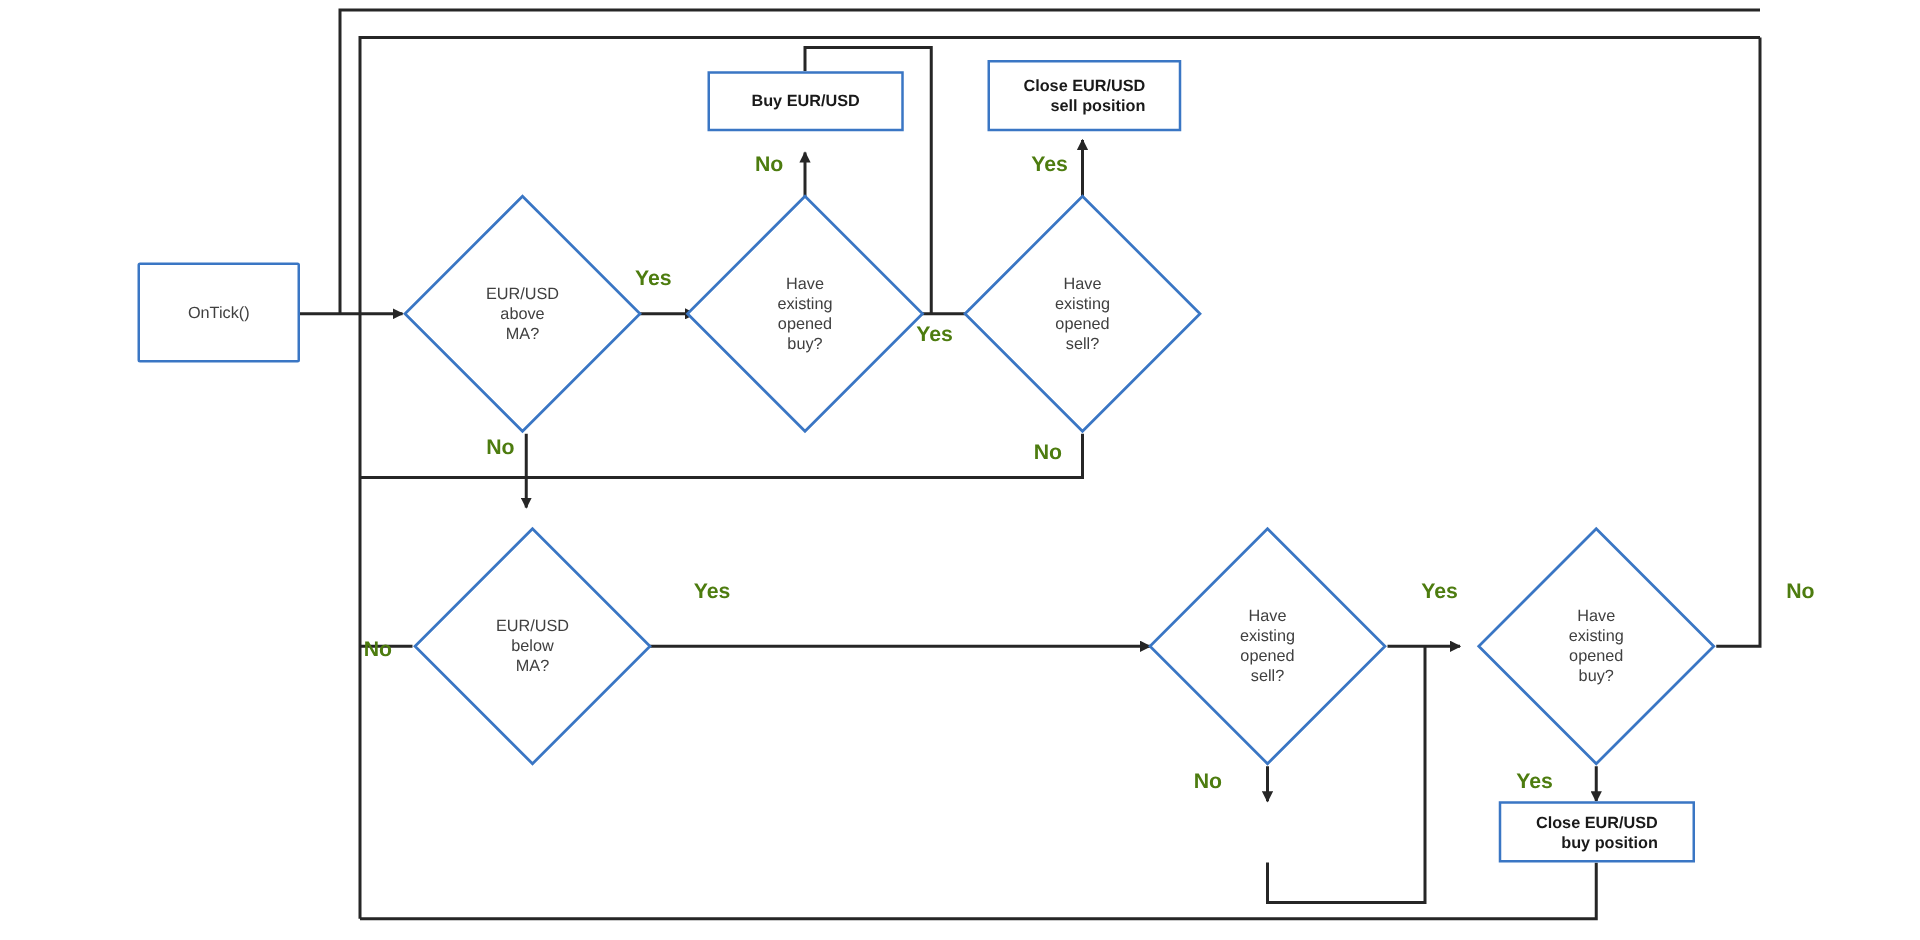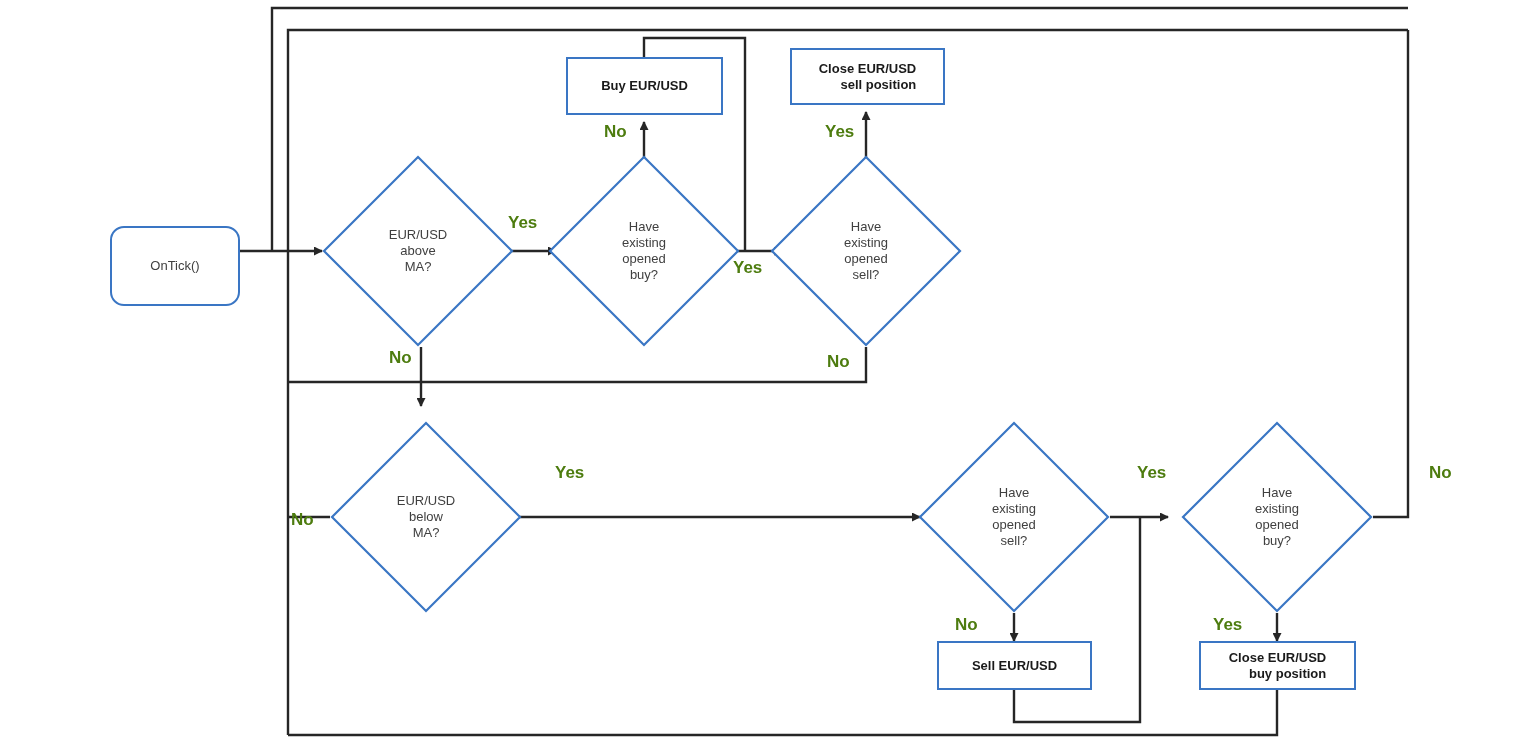--- a/index.html
+++ b/index.html
@@ -30,22 +30,21 @@
     align-items: center;
     justify-content: center;
     text-align: right;
     color: #404040;
     font-size: 13px;
     line-height: 16px;
     background: #ffffff;
   }
   .node.terminal {
     border: 2px solid #3a76c4;
-    border-radius: 14px;
-    margin-top: 16px;
+    border-radius: 2px;
   }
   .node.process {
     border: 2px solid #3a76c4;
     font-weight: bold;
     color: #1a1a1a;
   }
   .diamond-wrap {
     position: absolute;
   }
   .diamond-wrap svg.dshape {
@@ -152,21 +151,21 @@
   <div class="diamond-wrap" style="left:770px; top:155px; width:192px; height:192px;">
     <svg class="dshape" width="192" height="192" viewBox="0 0 192 192" xmlns="http://www.w3.org/2000/svg">
       <polygon points="96,2 190,96 96,190 2,96" fill="#ffffff" stroke="#3a76c4" stroke-width="2.2"></polygon>
     </svg>
     <div class="diamond-label">Have
 existing
 opened
 sell?</div>
   </div>
 
-  <div class="node process" style="left:566px; top:57px; width:157px; height:58px;">Buy EUR/USD</div>
+  <div class="node process" style="left:566px; top:57px; width:157px; height:48px;">Buy EUR/USD</div>
 
   <div class="node process" style="left:790px; top:48px; width:155px; height:57px; white-space:pre-line;">Close EUR/USD
 sell position</div>
 
   <div class="diamond-wrap" style="left:330px; top:421px; width:192px; height:192px;">
     <svg class="dshape" width="192" height="192" viewBox="0 0 192 192" xmlns="http://www.w3.org/2000/svg">
       <polygon points="96,2 190,96 96,190 2,96" fill="#ffffff" stroke="#3a76c4" stroke-width="2.2"></polygon>
     </svg>
     <div class="diamond-label">EUR/USD
 below
@@ -186,21 +185,20 @@
   <div class="diamond-wrap" style="left:1181px; top:421px; width:192px; height:192px;">
     <svg class="dshape" width="192" height="192" viewBox="0 0 192 192" xmlns="http://www.w3.org/2000/svg">
       <polygon points="96,2 190,96 96,190 2,96" fill="#ffffff" stroke="#3a76c4" stroke-width="2.2"></polygon>
     </svg>
     <div class="diamond-label">Have
 existing
 opened
 buy?</div>
   </div>
 
-  <div class="node process" style="left:937px; top:641px; width:155px; height:49px;">Sell EUR/USD</div>
 
   <div class="node process" style="left:1199px; top:641px; width:157px; height:49px; white-space:pre-line;">Close EUR/USD
 buy position</div>
 
   <div class="edge-label" style="left:508px; top:213px;">Yes</div>
 
   <div class="edge-label" style="left:389px; top:348px;">No</div>
 
   <div class="edge-label" style="left:604px; top:122px;">No</div>
 

